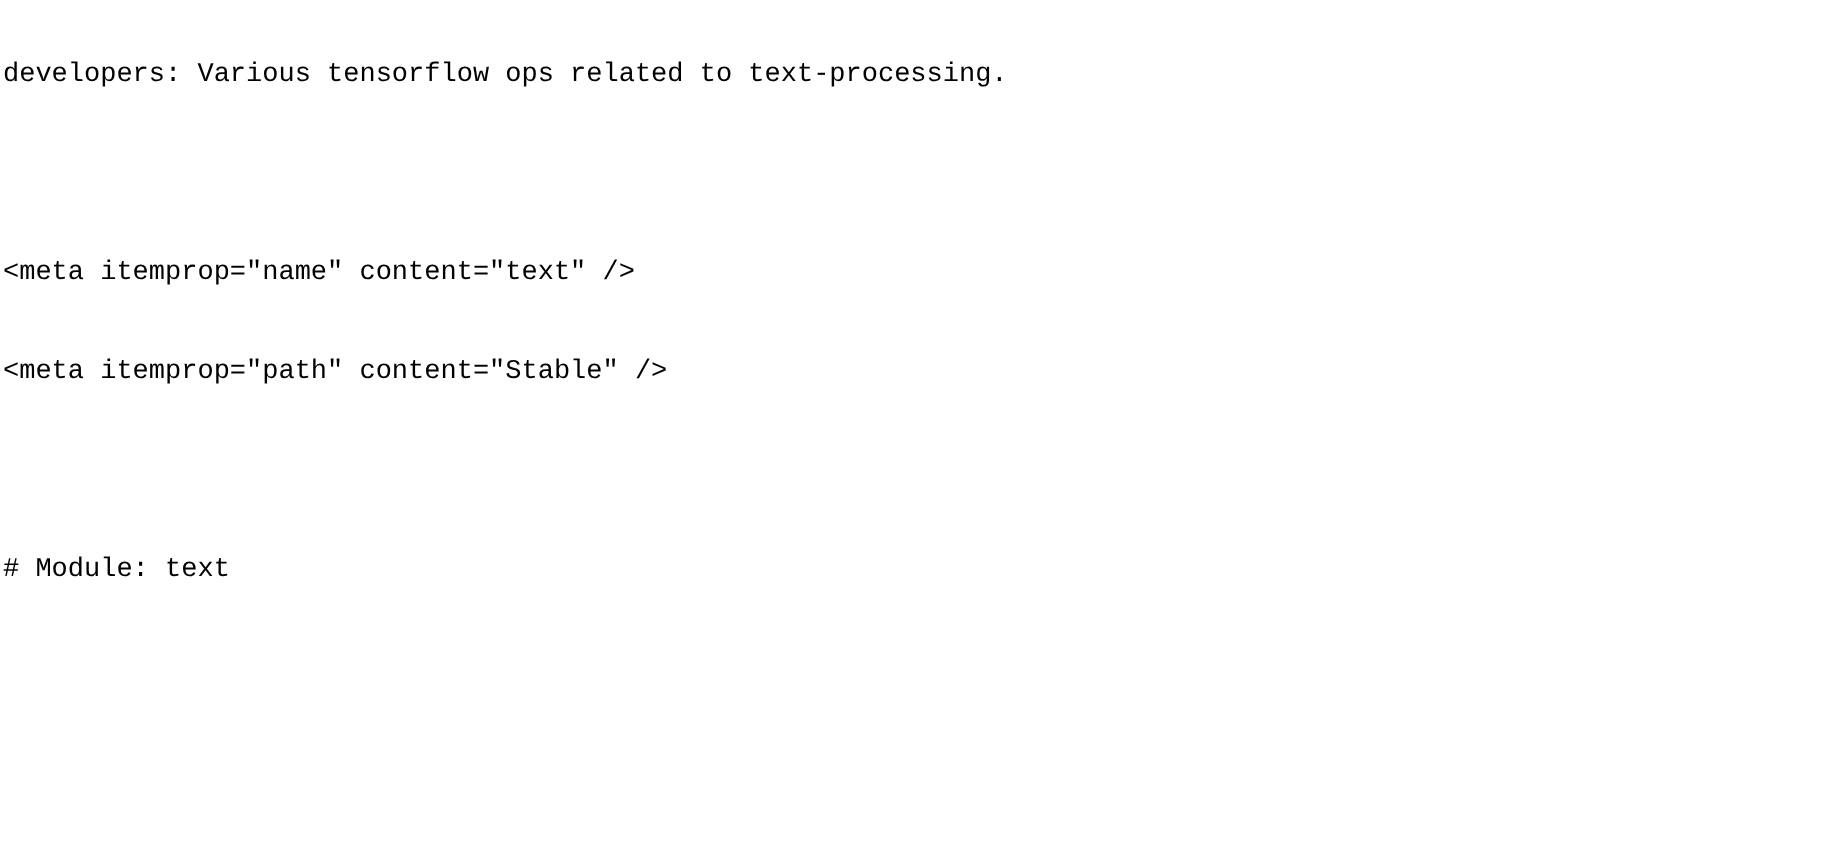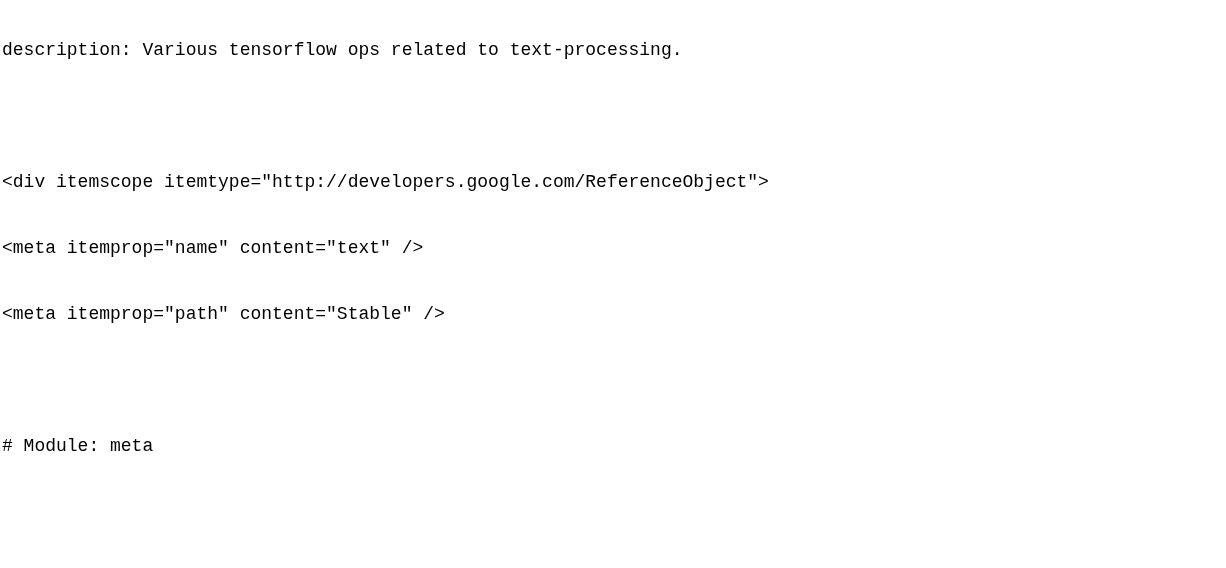--- a/index.html
+++ b/index.html
@@ -27,27 +27,26 @@
     }
     .line {
       display: block;
       min-height: 22px;
     }
   </style>
 </head>
 <body>
 
 <div class="doc">
-  <span class="line">description: Various tensorflow ops related to text-processing.</span>
+  <span class="line">developers: Various tensorflow ops related to text-processing.</span>
   <span class="line"></span>
-  <span class="line">&lt;div itemscope itemtype="http://developers.google.com/ReferenceObject"&gt;</span>
   <span class="line">&lt;meta itemprop="name" content="text" /&gt;</span>
   <span class="line">&lt;meta itemprop="path" content="Stable" /&gt;</span>
   <span class="line"></span>
-  <span class="line"># Module: meta</span>
+  <span class="line"># Module: text</span>
   <span class="line"></span>
   
   
   
   
   
   
   
   
   

